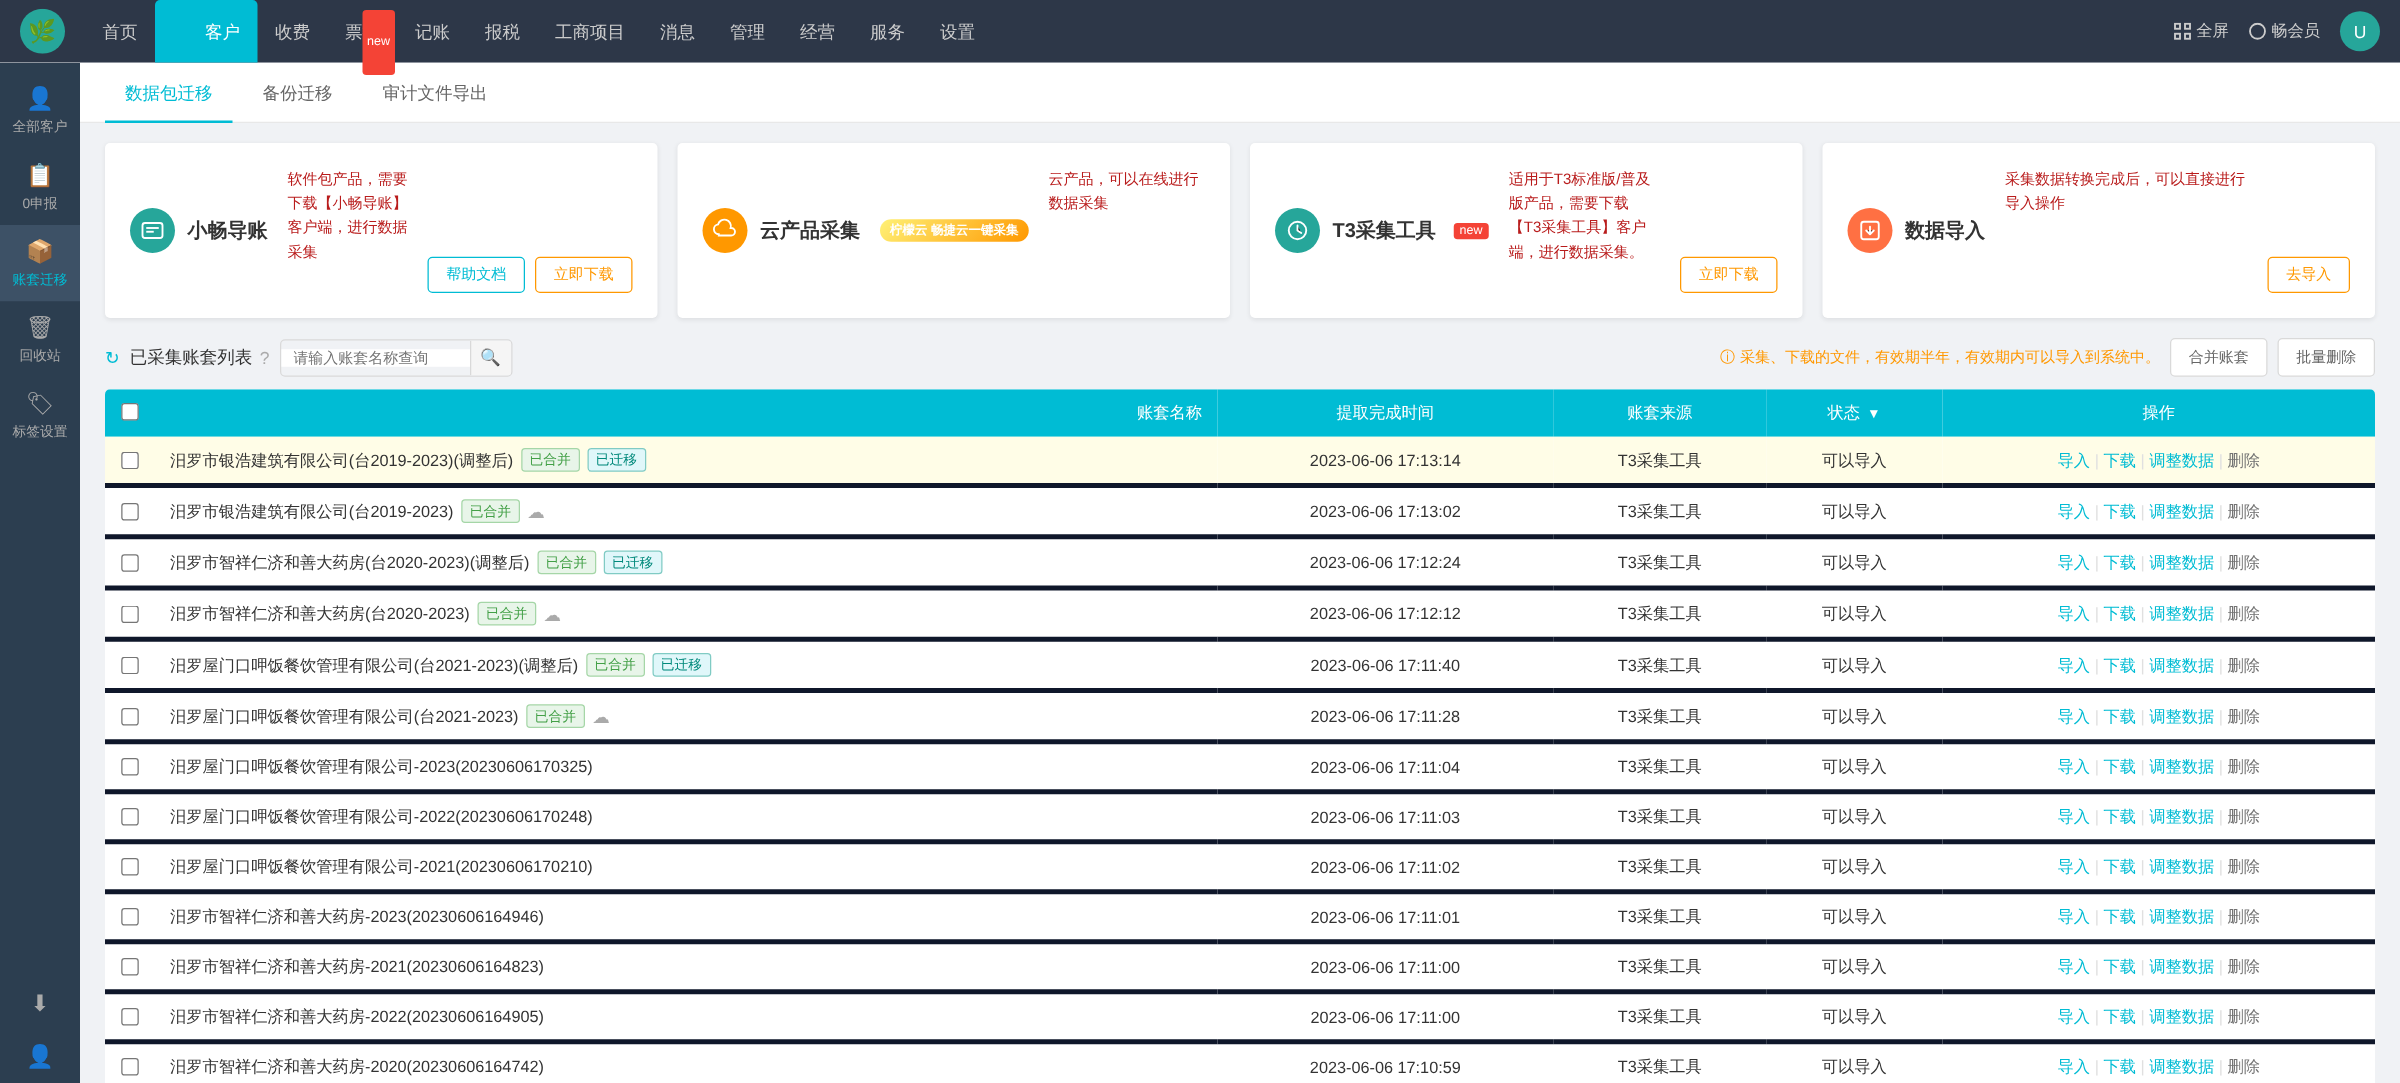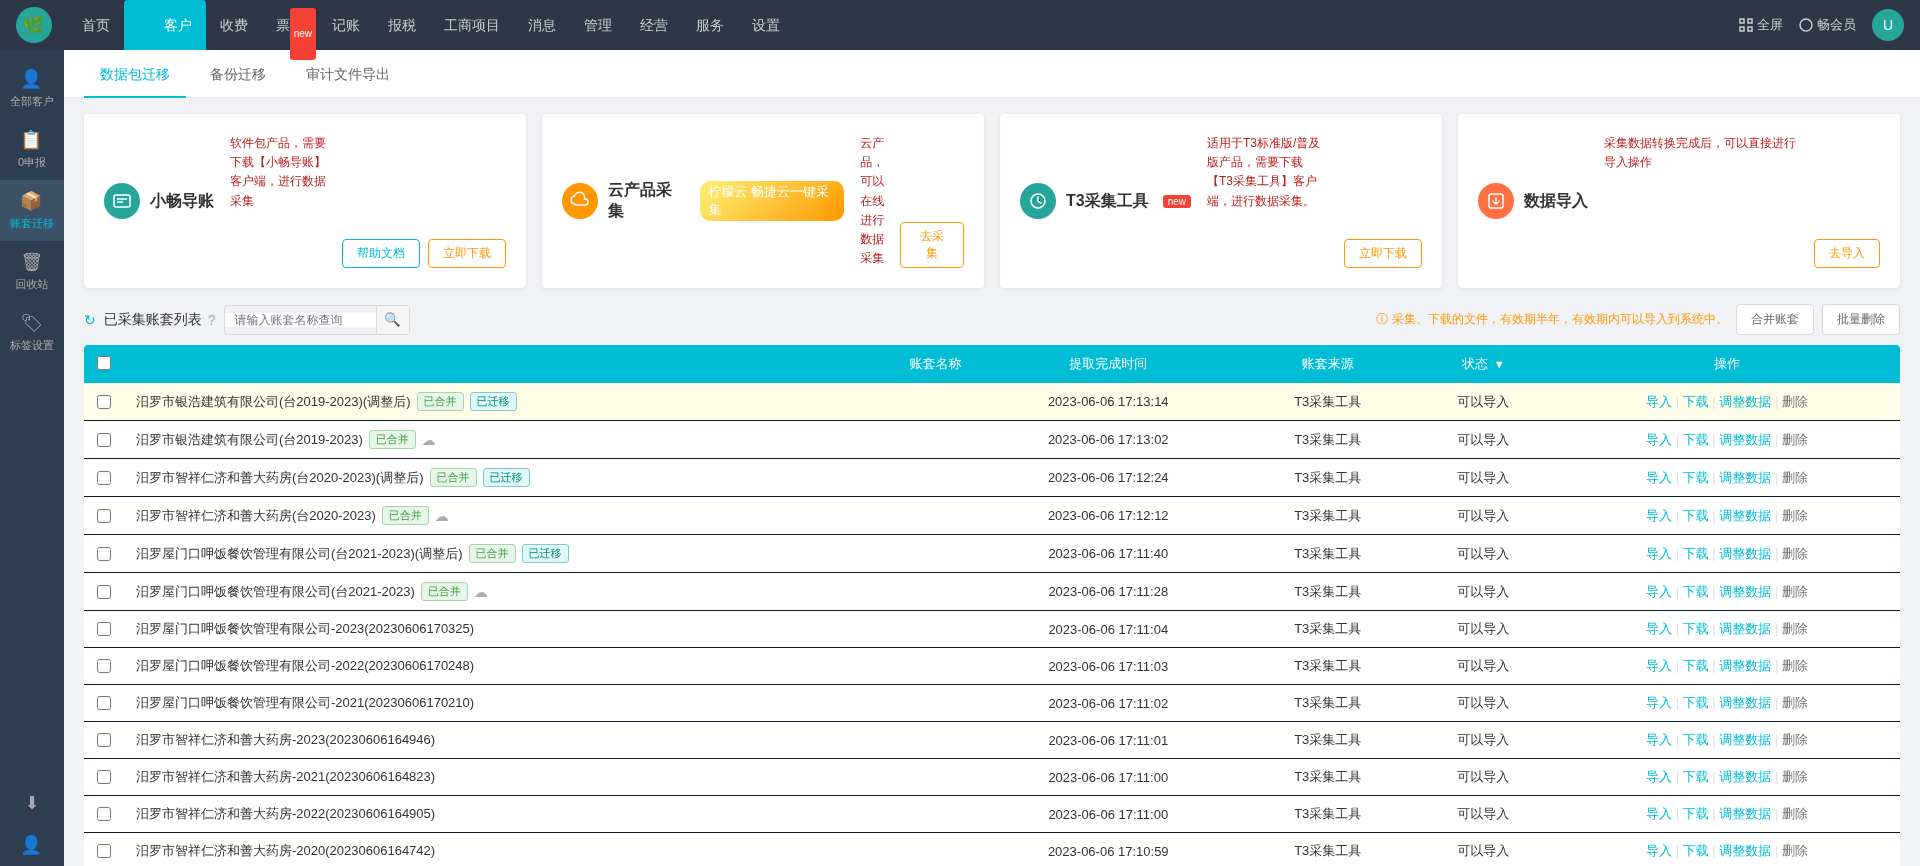--- a/index.html
+++ b/index.html
@@ -84,22 +84,22 @@
     .btn-outline-orange {
       border: 1px solid #ff9800; color: #ff9800; background: #fff;
       padding: 5px 14px; border-radius: 4px; cursor: pointer; font-size: 12px;
     }
     .card-badge-new {
       background: #f44336; color: #fff; font-size: 10px;
       padding: 1px 5px; border-radius: 3px; margin-left: 4px;
     }
     .cloud-badge {
       background: linear-gradient(135deg, #fff176, #ff9800);
-      color: #fff; font-size: 13px; padding: 2px 8px;
-      border-radius: 10px; margin-left: 6px; font-weight: 400;
+      color: #fff; font-size: 10px; padding: 2px 8px;
+      border-radius: 10px; margin-left: 6px; font-weight: 700;
     }
 
     
     .list-section { padding: 0 20px 16px; }
     .list-header {
       display: flex; align-items: center; margin-bottom: 10px;
       gap: 8px;
     }
     .list-title { font-size: 14px; font-weight: 500; color: #333; display: flex; align-items: center; gap: 6px; }
     .search-box {
@@ -124,21 +124,21 @@
 
     
     .data-table { width: 100%; border-collapse: collapse; background: #fff; border-radius: 4px; overflow: hidden; }
     .data-table thead tr { background: #00bcd4; }
     .data-table thead th {
       color: #fff; padding: 10px 12px; font-size: 13px; font-weight: 500;
       text-align: center; white-space: nowrap;
     }
     .data-table thead th:first-child { width: 40px; }
     .data-table thead th:nth-child(2) { text-align: right; }
-    .data-table tbody tr { border-bottom: 1px solid #0f172a; }
+    .data-table tbody tr { border-bottom: 4px solid #0f172a; }
     .data-table tbody tr.highlighted { background: #fffde7; }
     .data-table tbody td { padding: 9px 12px; font-size: 13px; color: #333; text-align: center; }
     .data-table tbody td:nth-child(2) { text-align: left; }
     .td-name { display: flex; align-items: center; gap: 6px; flex-wrap: wrap; }
     .tag-green {
       background: #e8f5e9; color: #43a047; border: 1px solid #a5d6a7;
       font-size: 11px; padding: 1px 6px; border-radius: 3px; white-space: nowrap;
     }
     .tag-teal {
       background: #e0f7fa; color: #00897b; border: 1px solid #80cbc4;
@@ -267,23 +267,20 @@
       <div class="card-header">
         <div class="card-icon" style="background:#ff9800">
           <svg width="20" height="20" viewBox="0 0 20 20">
               <path d="M5 13a4 4 0 01-.5-7.95A5 5 0 0114.5 8H15a3 3 0 010 6H5z" fill="none" stroke="#fff" stroke-width="1.5"></path>
             </svg>
         </div>
         <span class="card-title">云产品采集</span>
         <span class="cloud-badge">柠檬云 畅捷云一键采集</span>
       </div>
       <p class="card-desc">云产品，可以在线进行数据采集</p>
-      <div class="card-actions">
-        <button class="btn-outline-orange">去采集</button>
-      </div>
     </div>
 
     <div class="card">
       <div class="card-header">
         <div class="card-icon" style="background:#26a69a">
           <svg width="20" height="20" viewBox="0 0 20 20">
               <circle cx="10" cy="10" r="7" fill="none" stroke="#fff" stroke-width="1.5"></circle>
               <path d="M10 6v4l3 2" stroke="#fff" stroke-width="1.5" stroke-linecap="round"></path>
             </svg>
         </div>

